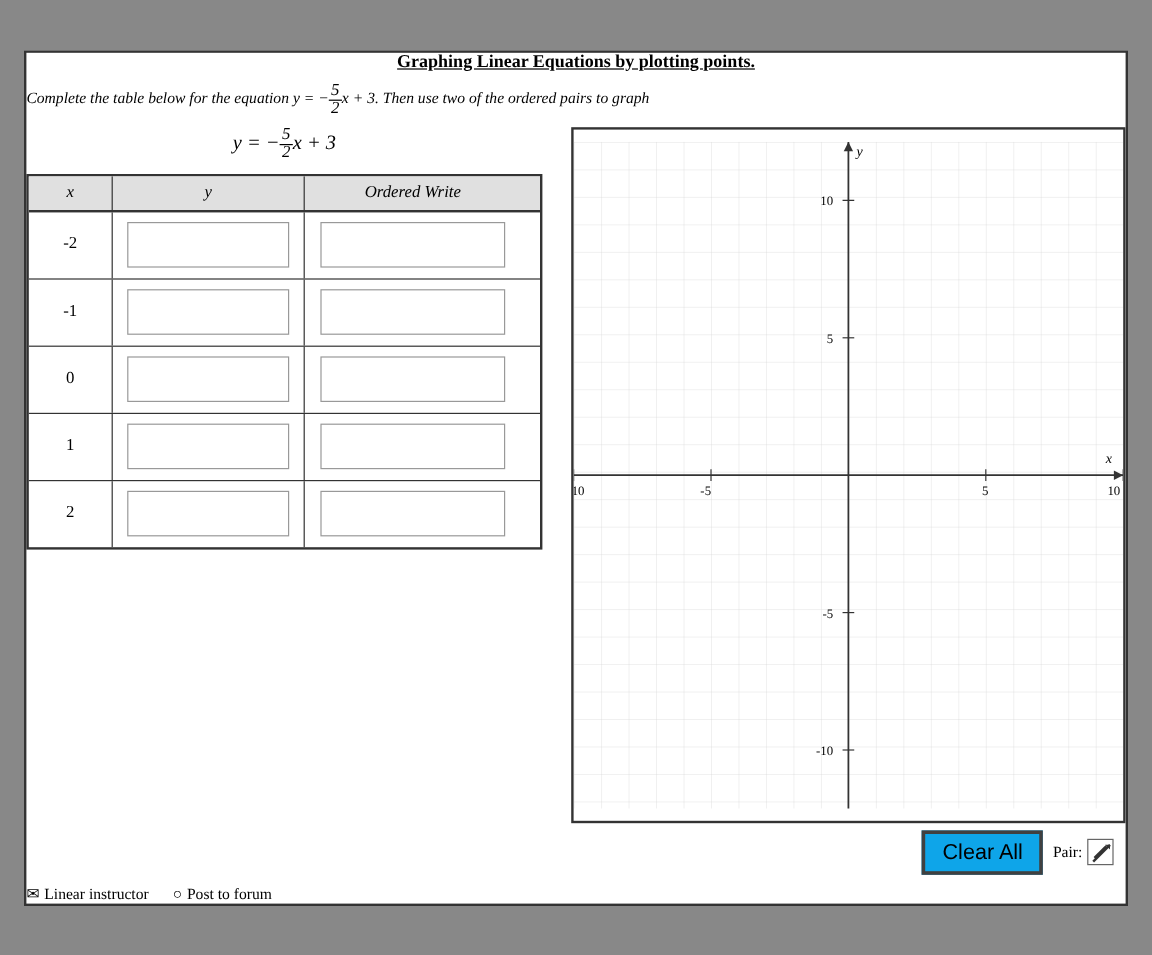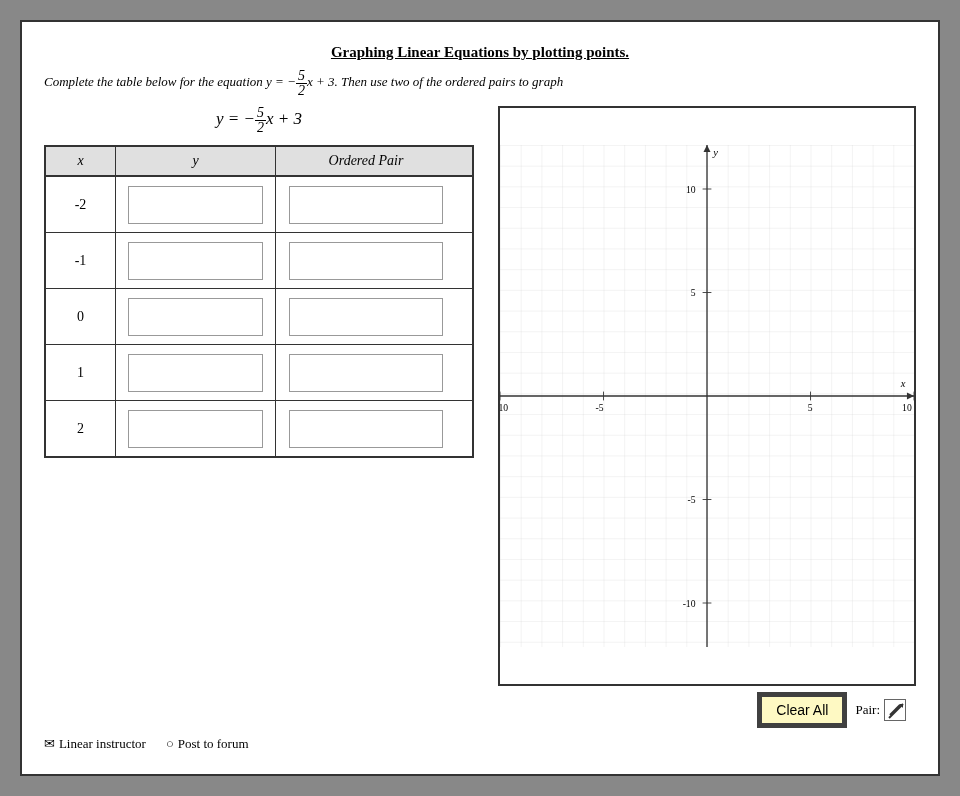--- a/index.html
+++ b/index.html
@@ -8,21 +8,21 @@
       display: flex;
       justify-content: center;
       align-items: center;
       min-height: 796px;
       font-family: 'Times New Roman', serif;
     }
     .main-container {
       width: 920px;
       background: #fff;
       border: 2px solid #333;
-      padding: 22px;
+      padding: 0;
     }
     .page-title {
       text-align: center;
       font-weight: bold;
       font-size: 15px;
       margin-bottom: 8px;
       text-decoration: underline;
     }
     .instructions {
       font-size: 13px;
@@ -131,24 +131,24 @@
     .bottom-buttons {
       display: flex;
       align-items: center;
       gap: 8px;
       margin-top: 6px;
       justify-content: flex-end;
       padding-right: 10px;
     }
     .btn-clear {
       padding: 5px 14px;
-      background: #fef9c3;
-      border: 5px solid #404040;
+      background: #0ea5e9;
+      border: 3px solid #404040;
       cursor: pointer;
-      font-size: 14px;
+      font-size: 18px;
     }
     .draw-label {
       font-size: 13px;
       display: flex;
       align-items: center;
       gap: 4px;
     }
     .draw-icon {
       display: inline-block;
       width: 22px;
@@ -200,21 +200,21 @@
         <em>y</em> = −<span class="fraction">
             <span class="num">5</span>
             <span class="den">2</span>
           </span><em>x</em> + 3
       </div>
 
       <div class="table-container">
         <div class="table-header">
           <div class="th"><em>x</em></div>
           <div class="th"><em>y</em></div>
-          <div class="th">Ordered Pair</div>
+          <div class="th">Ordered Write</div>
         </div>
 
         <div class="table-row">
           <div class="td-x">-2</div>
           <div class="td-input">
             <input class="input-box" type="text" value="" style="">
           </div>
           <div class="td-input">
             <input class="input-box" type="text" value="" style="">
           </div>

